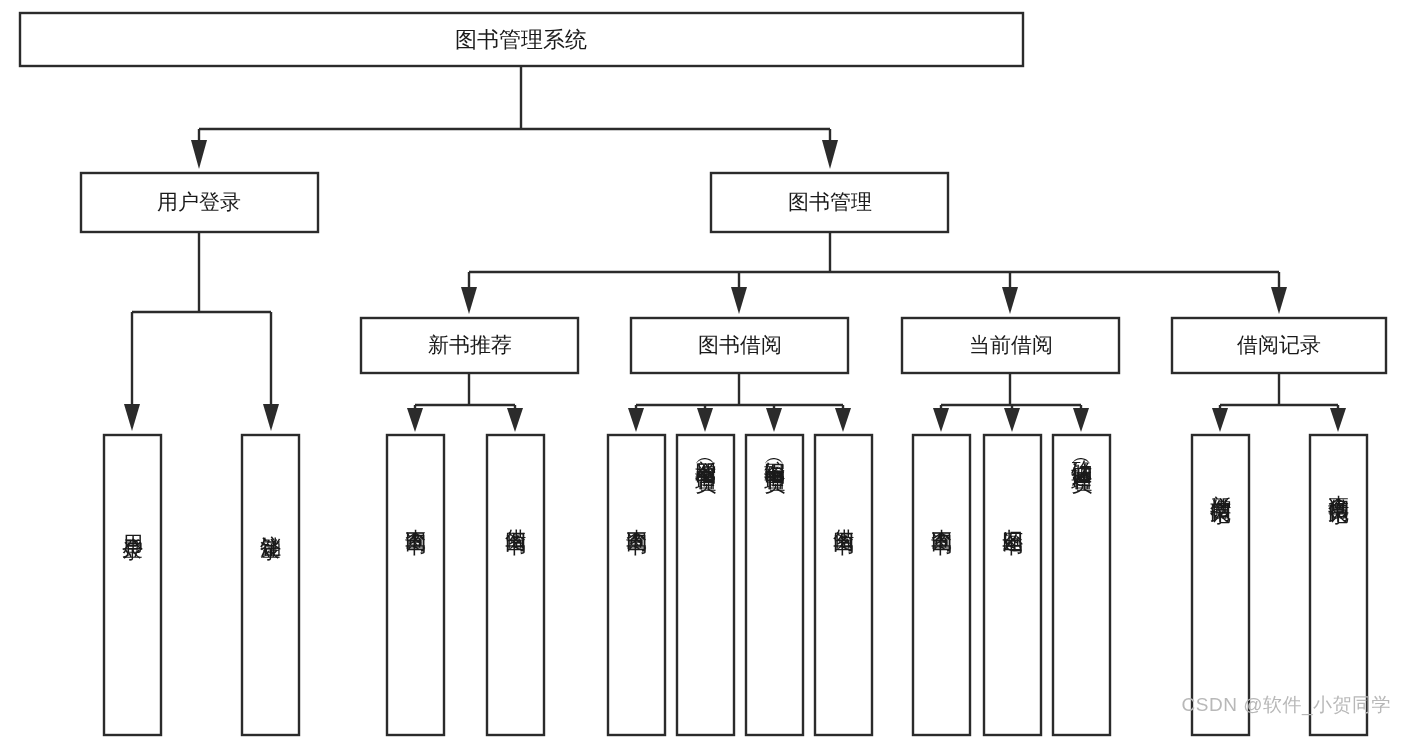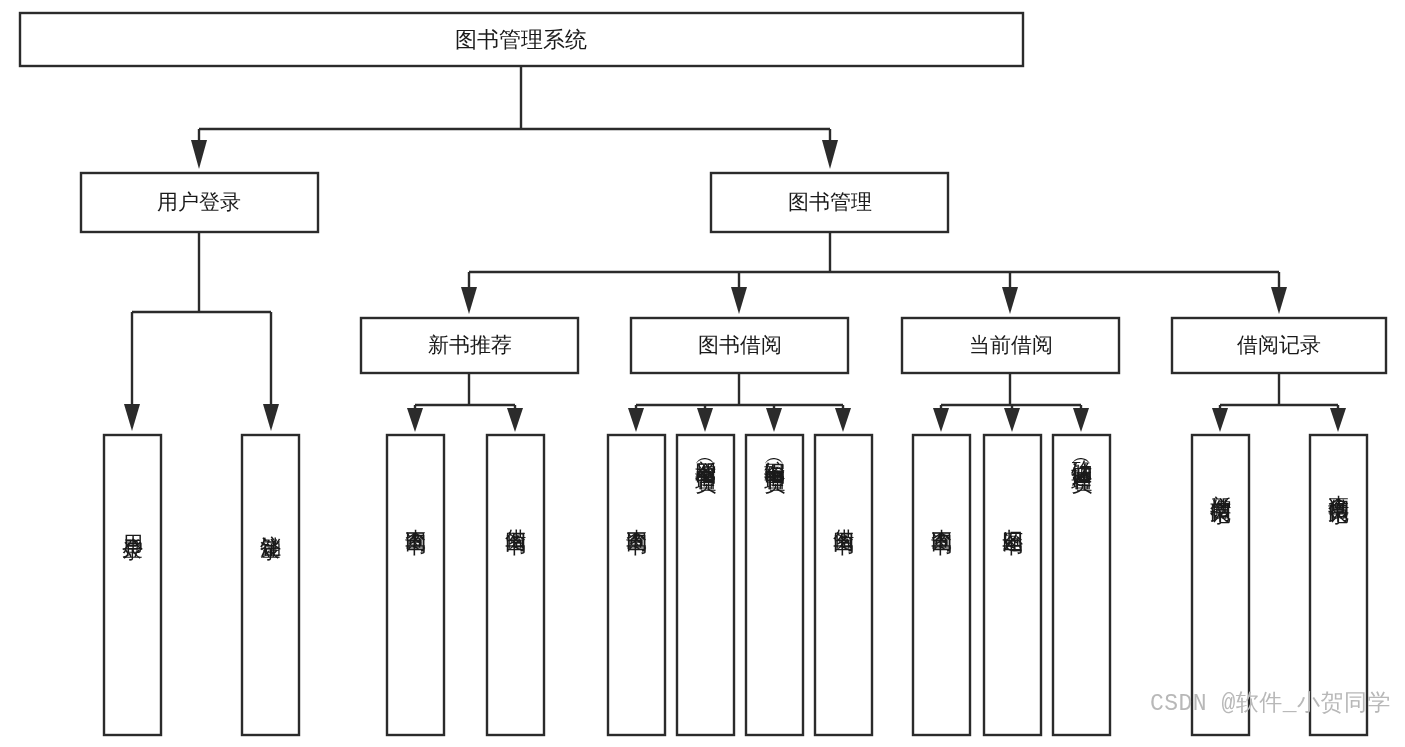--- a/index.html
+++ b/index.html
@@ -60,22 +60,22 @@
     color: #1a1a1a;
     letter-spacing: 2px;
     white-space: nowrap;
     text-align: start;
     pointer-events: none;
   }
   .watermark {
     position: absolute;
     right: 14px;
     bottom: 6px;
-    font-family: Liberation Mono, monospace;
-    font-size: 23px;
+    font-family: Liberation Sans, sans-serif;
+    font-size: 19px;
     color: #b8b8b8;
     letter-spacing: 0.5px;
     white-space: nowrap;
   }
 </style>
 </head>
 <body>
 
 <div id="diagram-root">
 

